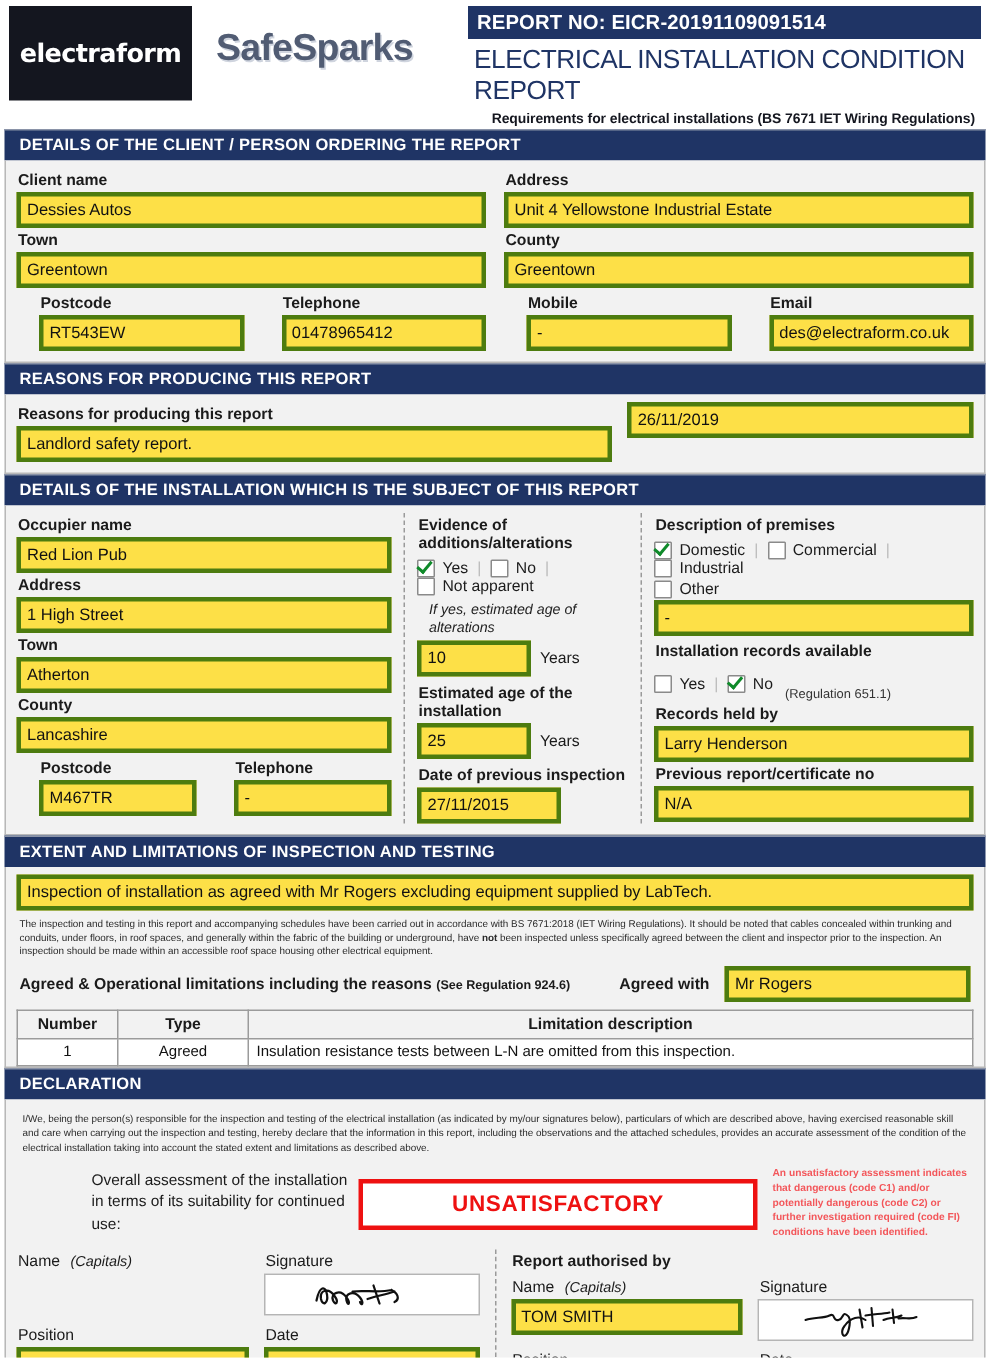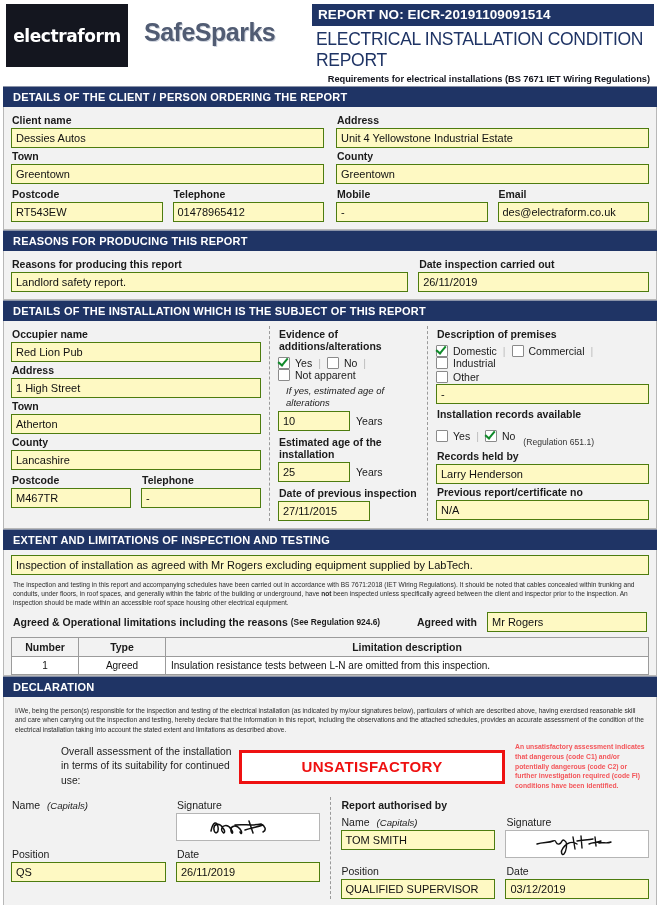--- a/index.html
+++ b/index.html
@@ -49,31 +49,31 @@
   }
   .panel{
     margin:0 3px;background:#f2f2f2;border:1px solid #b8b8b8;border-top:none;
     padding:5px 7px 7px 7px;box-sizing:border-box;
   }
 
   
   .lbl{font-size:10.5px;font-weight:bold;color:#1b1b1b;padding:2px 0 2px 1px;display:block;}
   .lbl-n{font-size:10.5px;font-weight:normal;color:#1b1b1b;padding:2px 0 2px 1px;display:block;}
   .fld{
-    border:1px solid #4d7c0f;background:#fef9c3;height:16px;line-height:16px;
+    border:3px solid #4d7c0f;background:#fde047;height:16px;line-height:16px;
     font-size:11px;padding:1px 4px;box-sizing:content-box;color:#111;
     overflow:hidden;white-space:nowrap;
   }
   .row{display:flex;gap:10px;}
 
   
   .client-grid{display:flex;gap:12px;}
   .client-col{flex:1;min-width:0;}
   .half{display:flex;gap:10px;}
-  .half>div{flex:1;min-width:0;}
+  .half>div{flex:1;min-width:0;margin-left:15px;}
 
   
   .inst{display:flex;}
   .inst-c1{width:258px;padding-right:8px;box-sizing:border-box;}
   .inst-c2{width:158px;padding:0 8px;box-sizing:border-box;border-left:1px dashed #9a9a9a;}
   .inst-c3{flex:1;padding-left:8px;box-sizing:border-box;border-left:1px dashed #9a9a9a;}
 
   .cbrow{display:flex;align-items:center;font-size:10.5px;padding:3px 0 1px 0;flex-wrap:wrap;}
   .cbitem{display:flex;align-items:center;margin-right:2px;}
   .cb{
@@ -205,21 +205,20 @@
   </div>
 
   <div class="secbar">REASONS FOR PRODUCING THIS REPORT</div>
   <div class="panel">
     <div class="row">
       <div style="flex:1.72;min-width:0;">
         <span class="lbl">Reasons for producing this report</span>
         <div class="fld">Landlord safety report.</div>
       </div>
       <div style="flex:1;min-width:0;">
-        <span class="lbl">Date inspection carried out</span>
         <div class="fld">26/11/2019</div>
       </div>
     </div>
   </div>
 
   <div class="secbar">DETAILS OF THE INSTALLATION WHICH IS THE SUBJECT OF THIS REPORT</div>
   <div class="panel">
     <div class="inst">
 
       <div class="inst-c1">

